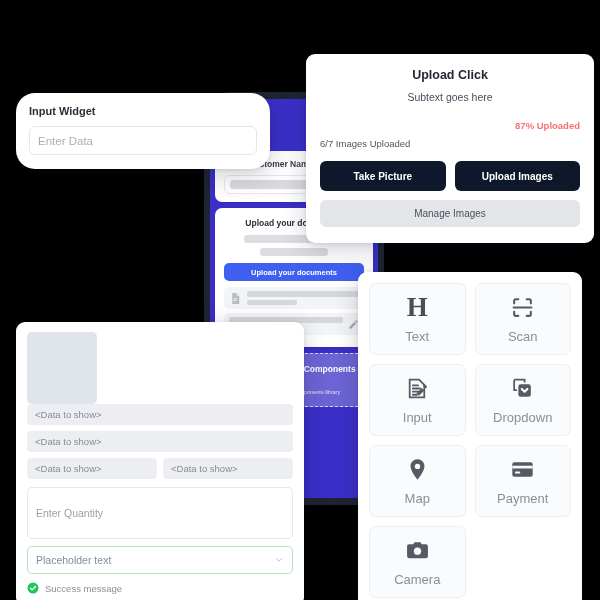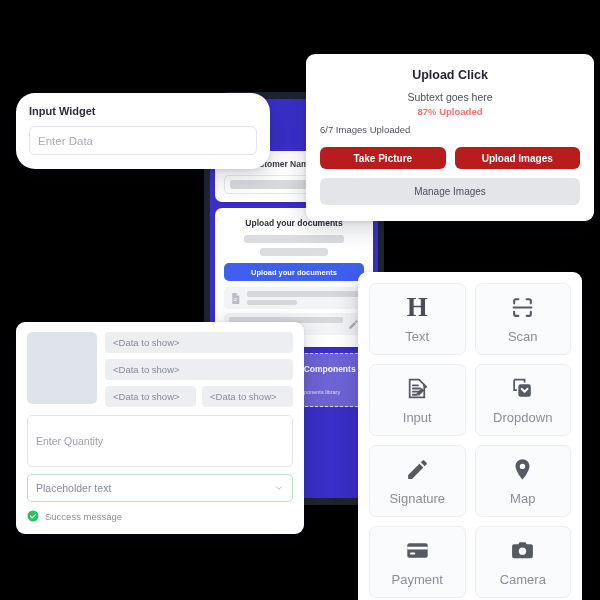--- a/index.html
+++ b/index.html
@@ -67,36 +67,36 @@
   .iw-field{
     border:1px solid #e4e6ec;border-radius:6px;height:27px;
     display:flex;align-items:center;padding:0 8px;
     font-size:11.5px;color:#a9adb8;
   }
 
   
   #upload-image-card{left:306px;top:54px;width:260px;padding:14px 14px 16px;}
   .ui-title{font-size:12.5px;font-weight:700;color:#232733;text-align:center;}
   .ui-sub{font-size:10.5px;color:#494e5c;text-align:center;margin-top:9px;}
-  .ui-pct{font-size:9.5px;font-weight:700;text-align:center;margin-top:3px;}
+  .ui-pct{font-size:9.5px;font-weight:700;text-align:right;margin-top:17px;}
   .ui-count{font-size:9.5px;color:#50545f;margin-top:7px;}
   .ui-btnrow{display:flex;gap:9px;margin-top:12px;}
   .ui-btn{
-    flex:1;height:22px;border-radius:6px;display:flex;align-items:center;justify-content:center;
-    font-size:10px;font-weight:700;color:#fff;background:#b91c1c;cursor:pointer;
+    flex:1;height:30px;border-radius:6px;display:flex;align-items:center;justify-content:center;
+    font-size:10px;font-weight:700;color:#fff;background:#0f172a;cursor:pointer;
   }
   .ui-btn-sec{
     margin-top:9px;height:27px;border-radius:6px;background:#e4e5e8;
     display:flex;align-items:center;justify-content:center;
     font-size:10px;color:#4b505c;cursor:pointer;
   }
 
   
   #data-form-card{left:16px;top:322px;width:266px;padding:10px 11px 12px;}
-  .df-top{display:flex;gap:8px;}
+  .df-top{display:flex;flex-direction:column;}
   .df-thumb{width:70px;height:72px;background:#dfe3ea;border-radius:5px;flex:none;}
   .df-right{flex:1;display:flex;flex-direction:column;gap:6px;}
   .df-chip{
     background:#eceef2;border-radius:4px;height:21px;display:flex;align-items:center;
     padding:0 8px;font-size:9.5px;color:#878c99;
   }
   .df-chiprow{display:flex;gap:6px;}
   .df-chiprow .df-chip{flex:1;}
   .df-field{
     margin-top:8px;border:1px solid #e4e6ec;border-radius:5px;height:26px;
@@ -266,28 +266,20 @@
         <div class="wp-ico">
           <svg width="25" height="25" viewBox="0 0 24 24">
             <path fill="none" stroke="#565a63" stroke-width="1.7" d="M4 3.5h10v2.8M4 3.5v10h2.6"></path>
             <rect x="8" y="8" width="12" height="12" rx="2.2" fill="#565a63"></rect>
             <path fill="none" stroke="#fff" stroke-width="2" stroke-linecap="round" stroke-linejoin="round" d="M11.3 12.4l2.7 2.7 2.7-2.7"></path>
           </svg>
         </div>
         <div class="wp-lbl">Dropdown</div>
       </div>
 
-      <div class="wp-item">
-        <div class="wp-ico">
-          <svg width="25" height="25" viewBox="0 0 24 24">
-            <path fill="#565a63" d="M3 17.3V21h3.7L17.6 10.1l-3.7-3.7zM20.7 7c.4-.4.4-1 0-1.4l-2.3-2.3a1 1 0 0 0-1.4 0l-1.8 1.8 3.7 3.7z"></path>
-          </svg>
-        </div>
-        <div class="wp-lbl">Signature</div>
-      </div>
 
       <div class="wp-item">
         <div class="wp-ico">
           <svg width="25" height="25" viewBox="0 0 24 24">
             <path fill="#565a63" d="M12 2.2c-3.7 0-6.7 3-6.7 6.7 0 5 6.7 12.9 6.7 12.9s6.7-7.9 6.7-12.9c0-3.7-3-6.7-6.7-6.7z"></path>
             <circle cx="12" cy="9" r="2.6" fill="#fafbfc"></circle>
           </svg>
         </div>
         <div class="wp-lbl">Map</div>
       </div>

